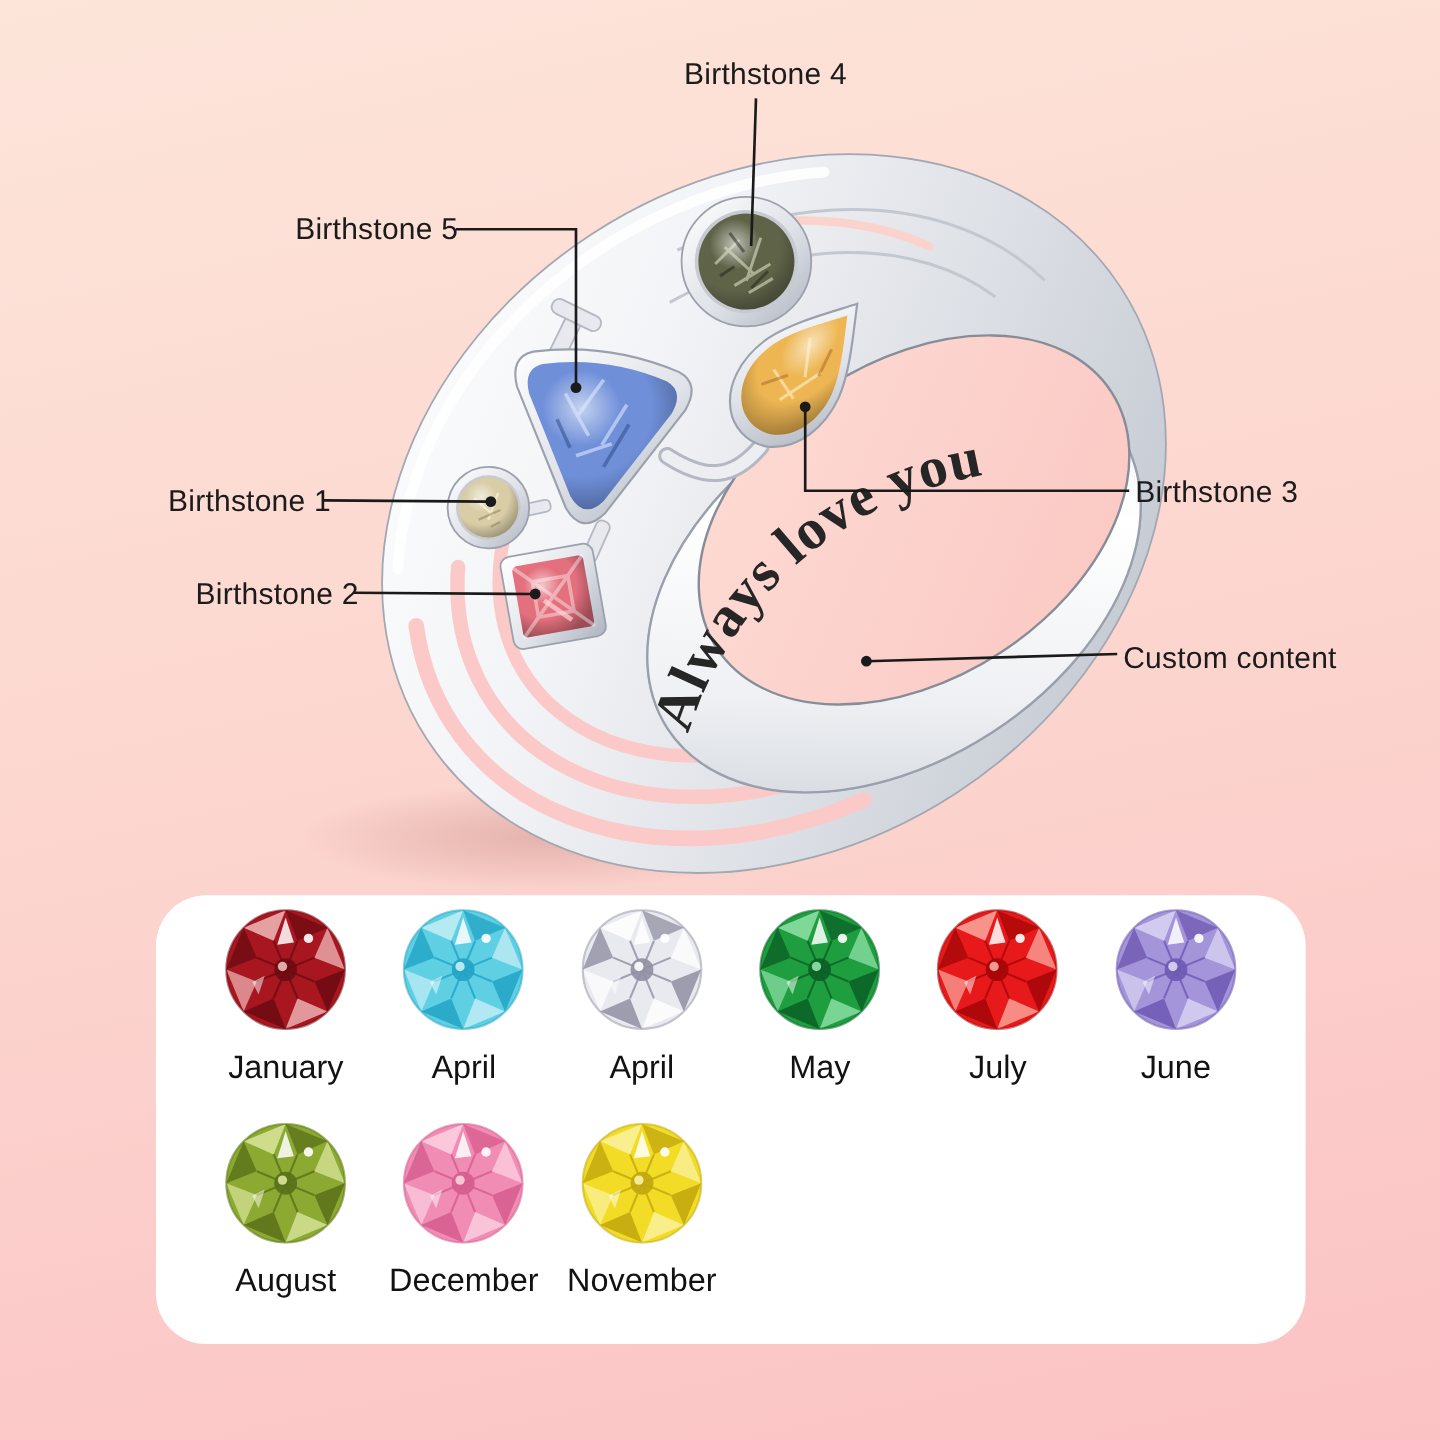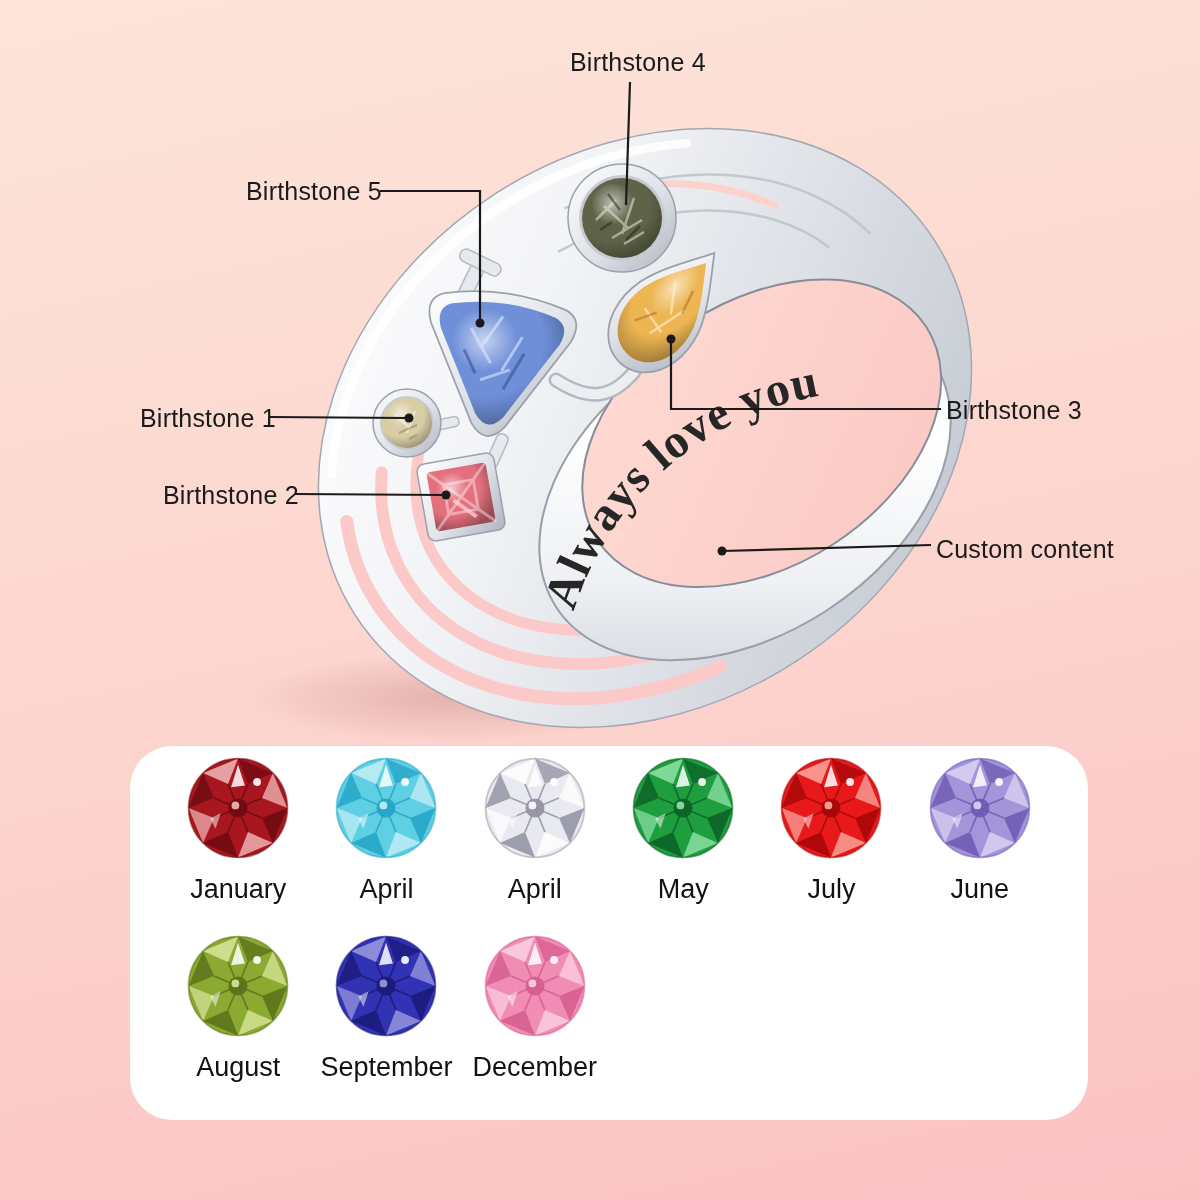--- a/index.html
+++ b/index.html
@@ -283,31 +283,31 @@
           <div class="month-label">June</div>
         </div>
 
         <div class="month-cell">
           <svg class="gem" viewBox="0 0 120 120" style="--g1: #d9e59c; --g2: #8ca931; --g3: #59701a;">
             <use href="#gemSymbol"></use>
           </svg>
           <div class="month-label">August</div>
         </div>
 
-        <div class="month-cell">
-          <svg class="gem" viewBox="0 0 120 120" style="--g1: #9b9bdf; --g2: #3232b4; --g3: #191978;">
-            <use href="#gemSymbol"></use>
-          </svg>
-          <div class="month-label">September</div>
-        </div>
 
         <div class="month-cell">
           <svg class="gem" viewBox="0 0 120 120" style="--g1: #fbd2e1; --g2: #f18cb4; --g3: #d55c8d;">
             <use href="#gemSymbol"></use>
           </svg>
           <div class="month-label">December</div>
         </div>
 
+        <div class="month-cell">
+          <svg class="gem" viewBox="0 0 120 120" style="--g1: #faf2a2; --g2: #f3dc26; --g3: #c0a60e;">
+            <use href="#gemSymbol"></use>
+          </svg>
+          <div class="month-label">November</div>
+        </div>
 
       </div>
   </div>
 
 </div>
 
 </body></html>

